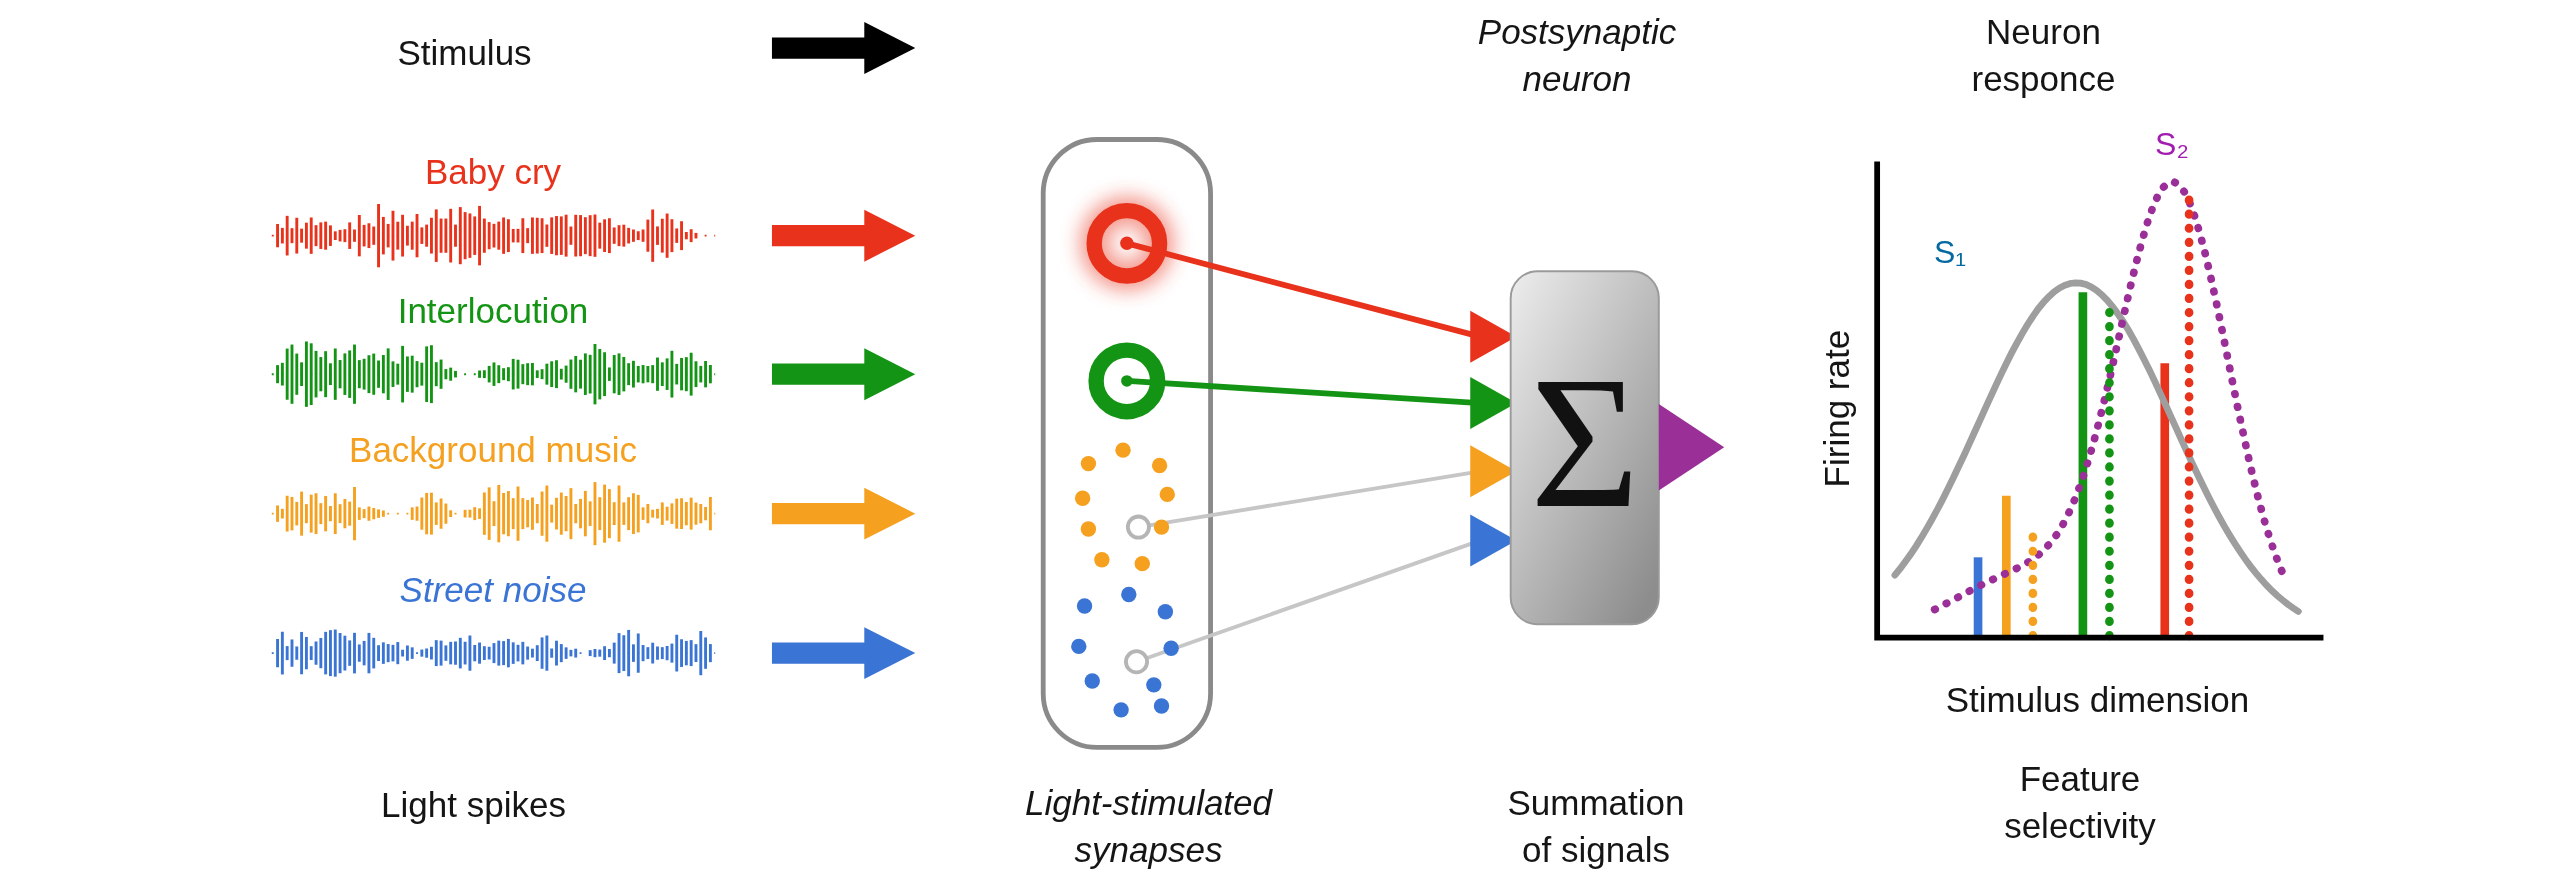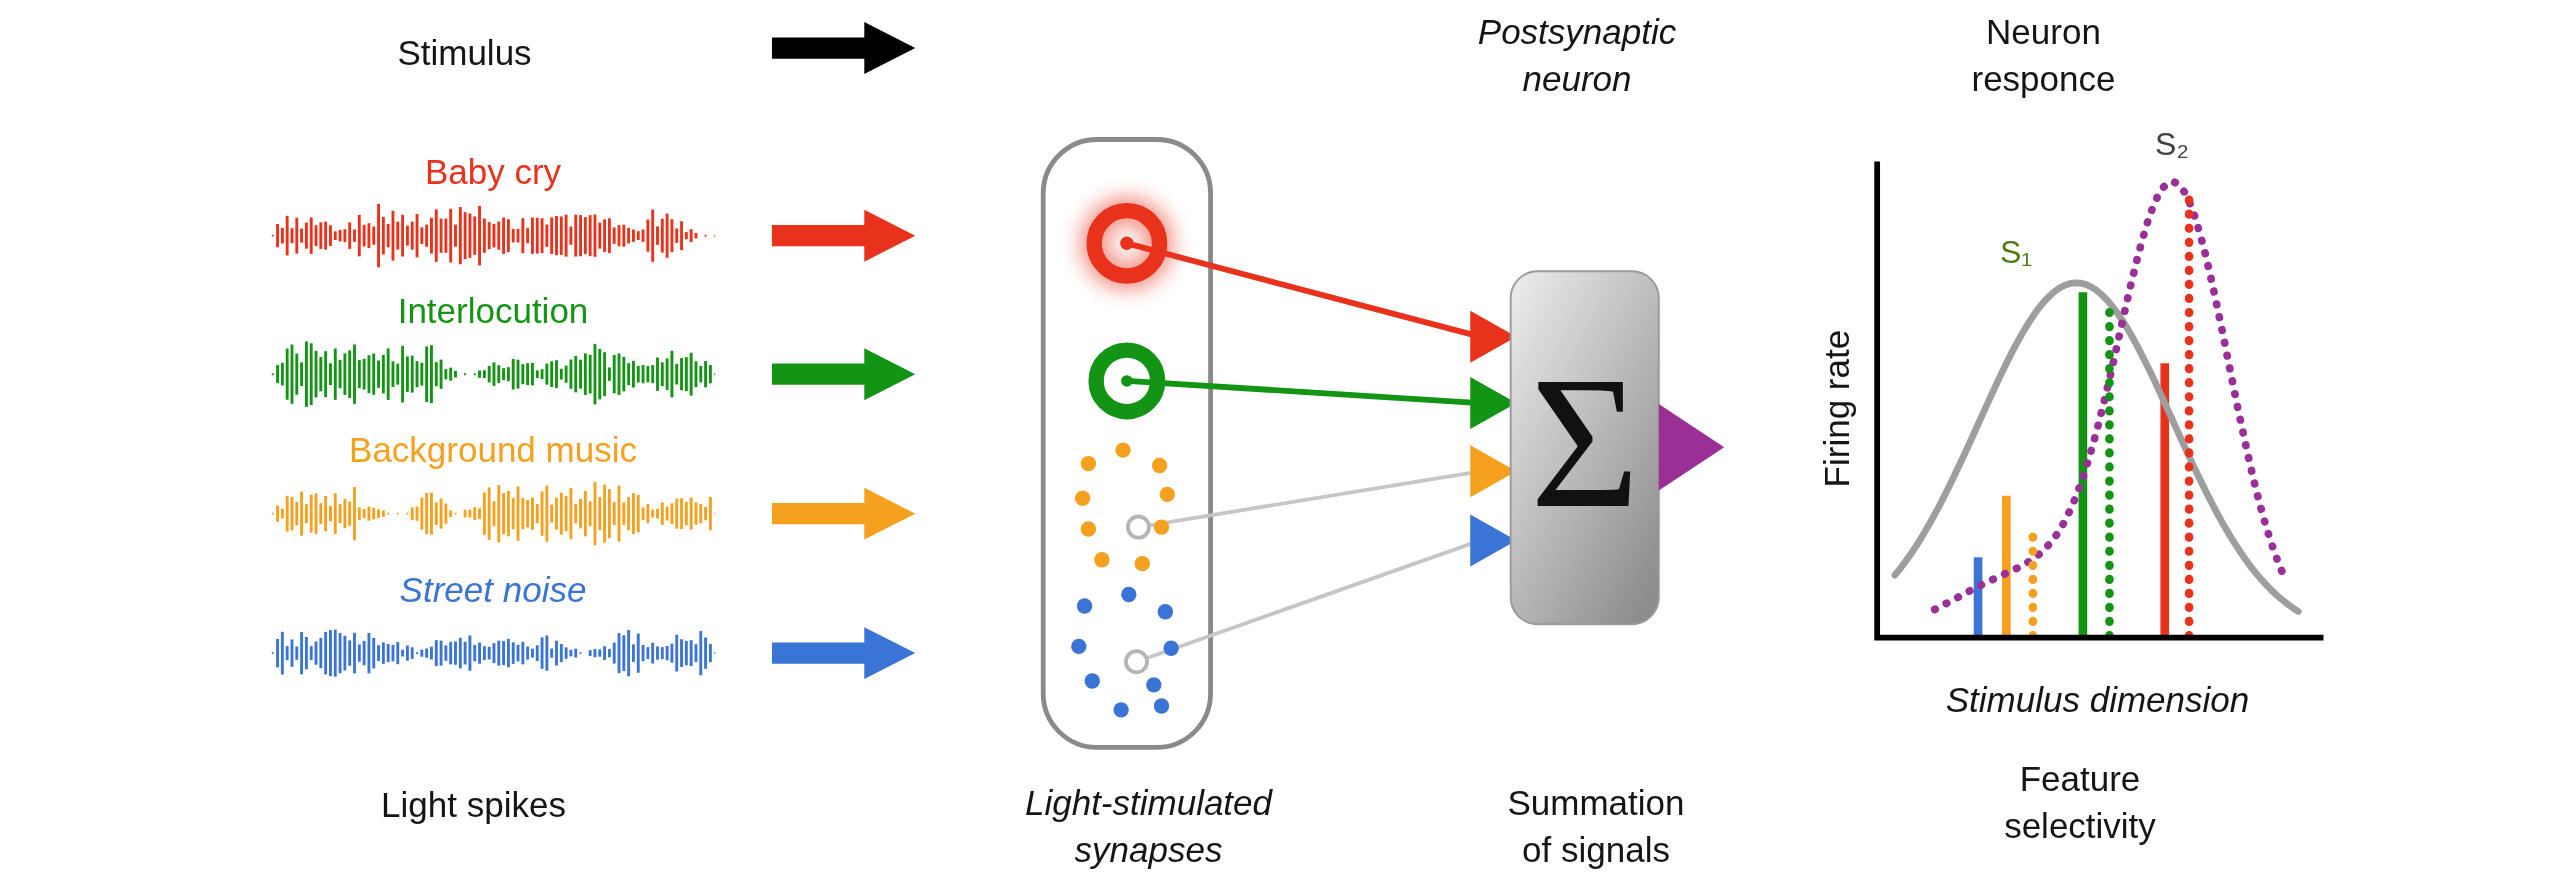--- a/index.html
+++ b/index.html
@@ -457,23 +457,23 @@
 responce</div>
 
   <div class="lbl" style="left: 271px; top: 148px; width: 444px; color: rgb(232, 50, 28);">Baby cry</div>
   <div class="lbl" style="left: 271px; top: 287px; width: 444px; color: rgb(20, 148, 20);">Interlocution</div>
   <div class="lbl" style="left: 271px; top: 426px; width: 444px; color: rgb(245, 160, 30);">Background music</div>
   <div class="lbl" style="left: 271px; top: 566px; width: 444px; color: rgb(58, 116, 212); font-style: italic;">Street noise</div>
 
   <div id="sigma" style="left:1511px;top:271px;width:148px;height:353px;">Σ</div>
 
   <div class="lbl vert" style="left:1692px;top:385px;width:289px;">Firing rate</div>
-  <div class="lbl" style="left:1857px;top:676px;width:481px;font-style:italic;">Stimulus dimension</div>
-  <div class="lbl sub" style="left: 1987px; top: 231px; width: 58px; color: #4d7c0f;">S₁</div>
-  <div class="lbl sub" style="left: 2143px; top: 123px; width: 58px; color: #404040;">S₂</div>
+  <div class="lbl" style="left:1857px;top:676px;width:481px;">Stimulus dimension</div>
+  <div class="lbl sub" style="left: 1921px; top: 231px; width: 58px; color: #0369a1;">S₁</div>
+  <div class="lbl sub" style="left: 2143px; top: 123px; width: 58px; color: #a21caf;">S₂</div>
 
   <div class="lbl" style="left:252px;top:781px;width:443px;">Light spikes</div>
   <div class="lbl" style="left:985px;top:779px;width:327px;font-style:italic;">Light-stimulated
 synapses</div>
   <div class="lbl" style="left:1471px;top:779px;width:250px;">Summation
 of signals</div>
   <div class="lbl" style="left:1955px;top:755px;width:250px;">Feature
 selectivity</div>
 </div>
 

